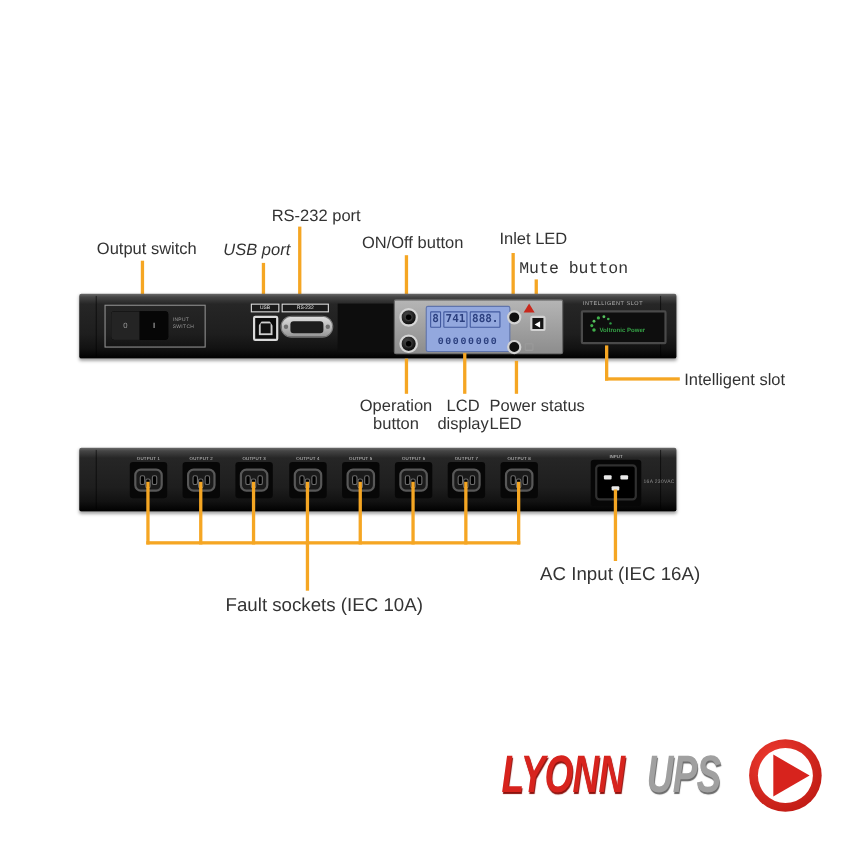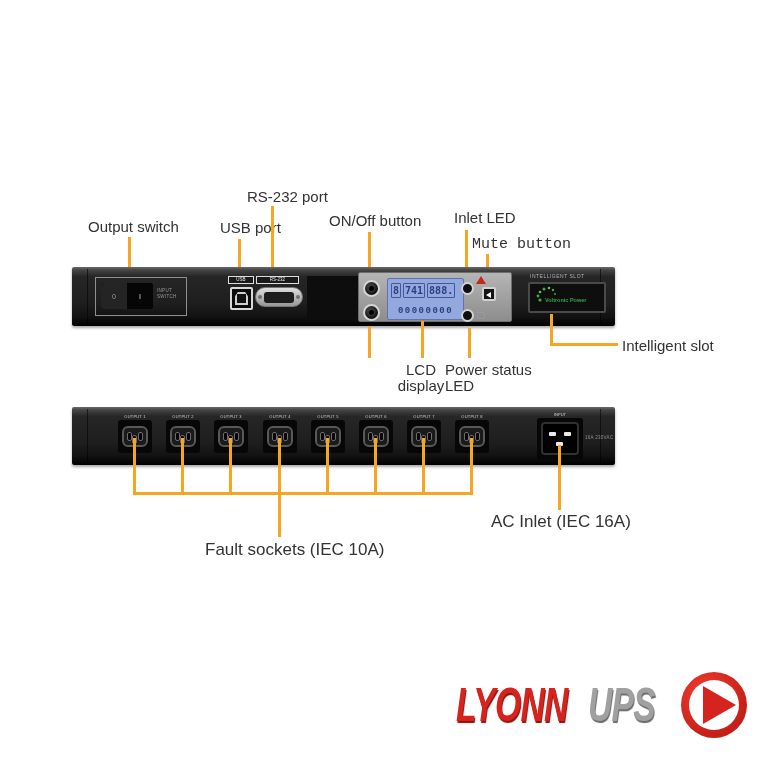--- a/index.html
+++ b/index.html
@@ -99,21 +99,21 @@
   .play-inner{position:absolute;inset:8px;border-radius:50%;background:#fff;}
   .play-tri{position:absolute;left:22px;top:14px;width:0;height:0;
     border-left:33px solid #d7231d;border-top:19px solid transparent;border-bottom:19px solid transparent;}
 </style>
 </head>
 <body>
 
 <div class="canvas">
 
   <span class="callout" style="left:88px;top:218px;">Output switch</span>
-  <span class="callout" style="left:220px;top:219px;">USB port</span>
+  <span class="callout" style="left:203px;top:219px;font-style:italic;">USB port</span>
   <span class="callout" style="left:247px;top:188px;">RS-232 port</span>
   <span class="callout" style="left:329px;top:212px;">ON/Off button</span>
   <span class="callout" style="left:454px;top:209px;">Inlet LED</span>
   <span class="callout" style="left:472px;top:236px;font-family:Liberation Mono, monospace;">Mute button</span>
 
   <div class="vline" style="left:128px;top:237px;height:53px;"></div>
   <div class="vline" style="left:238px;top:239px;height:46px;"></div>
   <div class="vline" style="left:271px;top:206px;height:79px;"></div>
   <div class="vline" style="left:368px;top:232px;height:49px;"></div>
   <div class="vline" style="left:465px;top:230px;height:52px;"></div>
@@ -182,20 +182,24 @@
       </svg>
     </div>
   </div>
 
   <div class="vline" style="left:368px;top:326px;height:32px;"></div>
   <div class="vline" style="left:421px;top:321px;height:37px;"></div>
   <div class="vline" style="left:468px;top:328px;height:30px;"></div>
   <div class="vline" style="left:550px;top:314px;height:32px;"></div>
   <div class="hline" style="left:550px;top:343px;width:68px;"></div>
 
+  <div class="callout" style="left:320px;top:362px;width:80px;text-align:center;">
+    <div class="cl">Operation</div>
+    <div class="cl">button</div>
+  </div>
   <div class="callout" style="left:391px;top:362px;width:60px;text-align:center;">
     <div class="cl">LCD</div>
     <div class="cl">display</div>
   </div>
   <div class="callout" style="left:445px;top:362px;">
     <div class="cl">Power status</div>
     <div class="cl">LED</div>
   </div>
   <span class="callout" style="left:622px;top:337px;">Intelligent slot</span>
 
@@ -292,21 +296,21 @@
   <div class="vline" style="left:278px;top:438px;height:57px;"></div>
   <div class="vline" style="left:326px;top:438px;height:57px;"></div>
   <div class="vline" style="left:374px;top:438px;height:57px;"></div>
   <div class="vline" style="left:422px;top:438px;height:57px;"></div>
   <div class="vline" style="left:470px;top:438px;height:57px;"></div>
   <div class="hline" style="left:133px;top:492px;width:340px;"></div>
   <div class="vline" style="left:278px;top:492px;height:45px;"></div>
   <div class="vline" style="left:558px;top:445px;height:65px;"></div>
 
   <span class="callout big" style="left:205px;top:540px;">Fault sockets (IEC 10A)</span>
-  <span class="callout big" style="left:491px;top:512px;">AC Inlet (IEC 16A)</span>
+  <span class="callout big" style="left:491px;top:512px;">AC Input (IEC 16A)</span>
 
   <span class="brand-word brand-red">LYONN</span>
   <span class="brand-word brand-gray">UPS</span>
   <div class="play">
     <div class="play-inner"></div>
     <div class="play-tri"></div>
   </div>
 
 </div>
 

